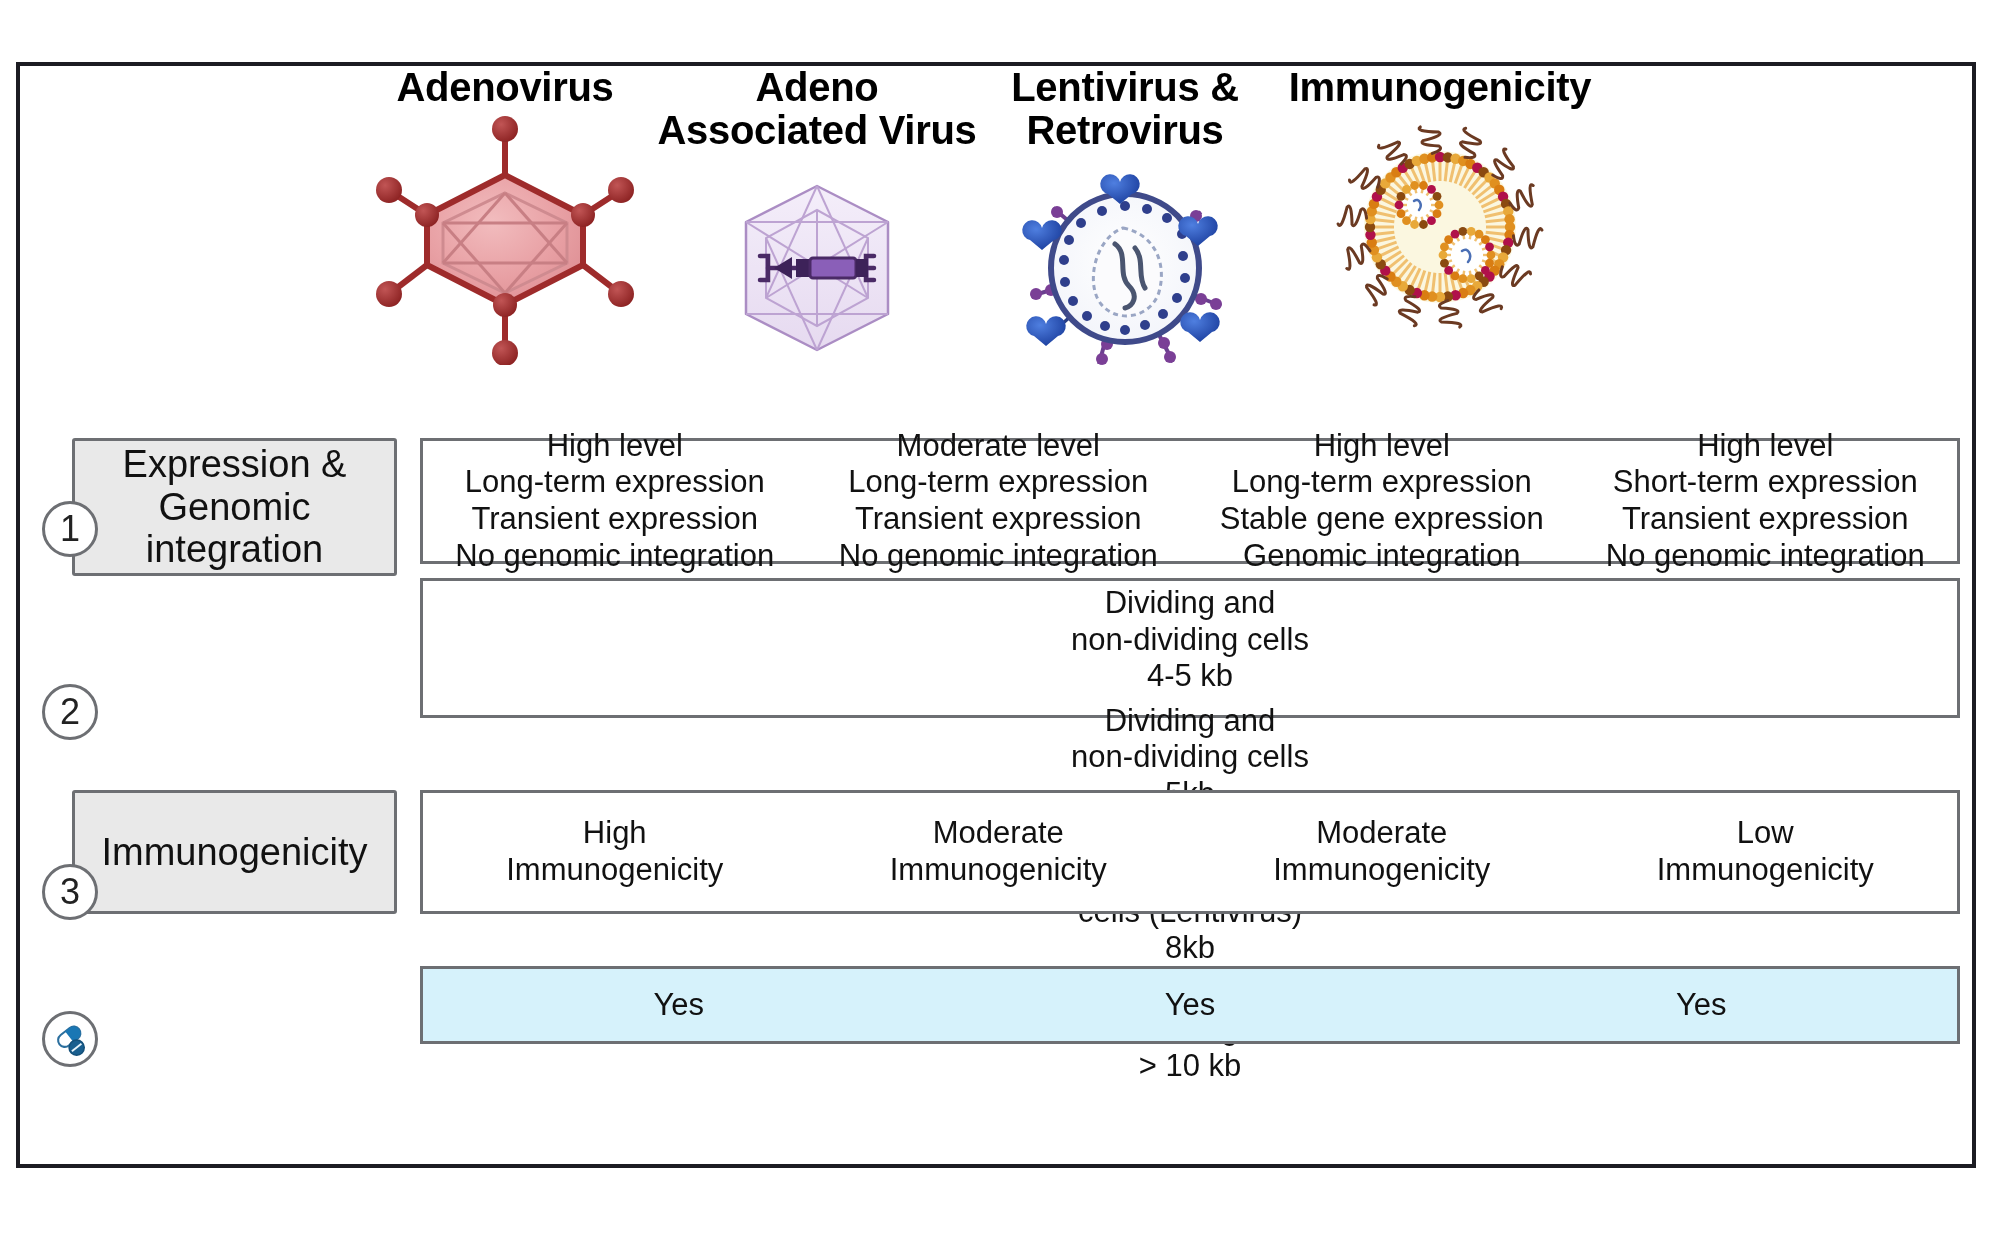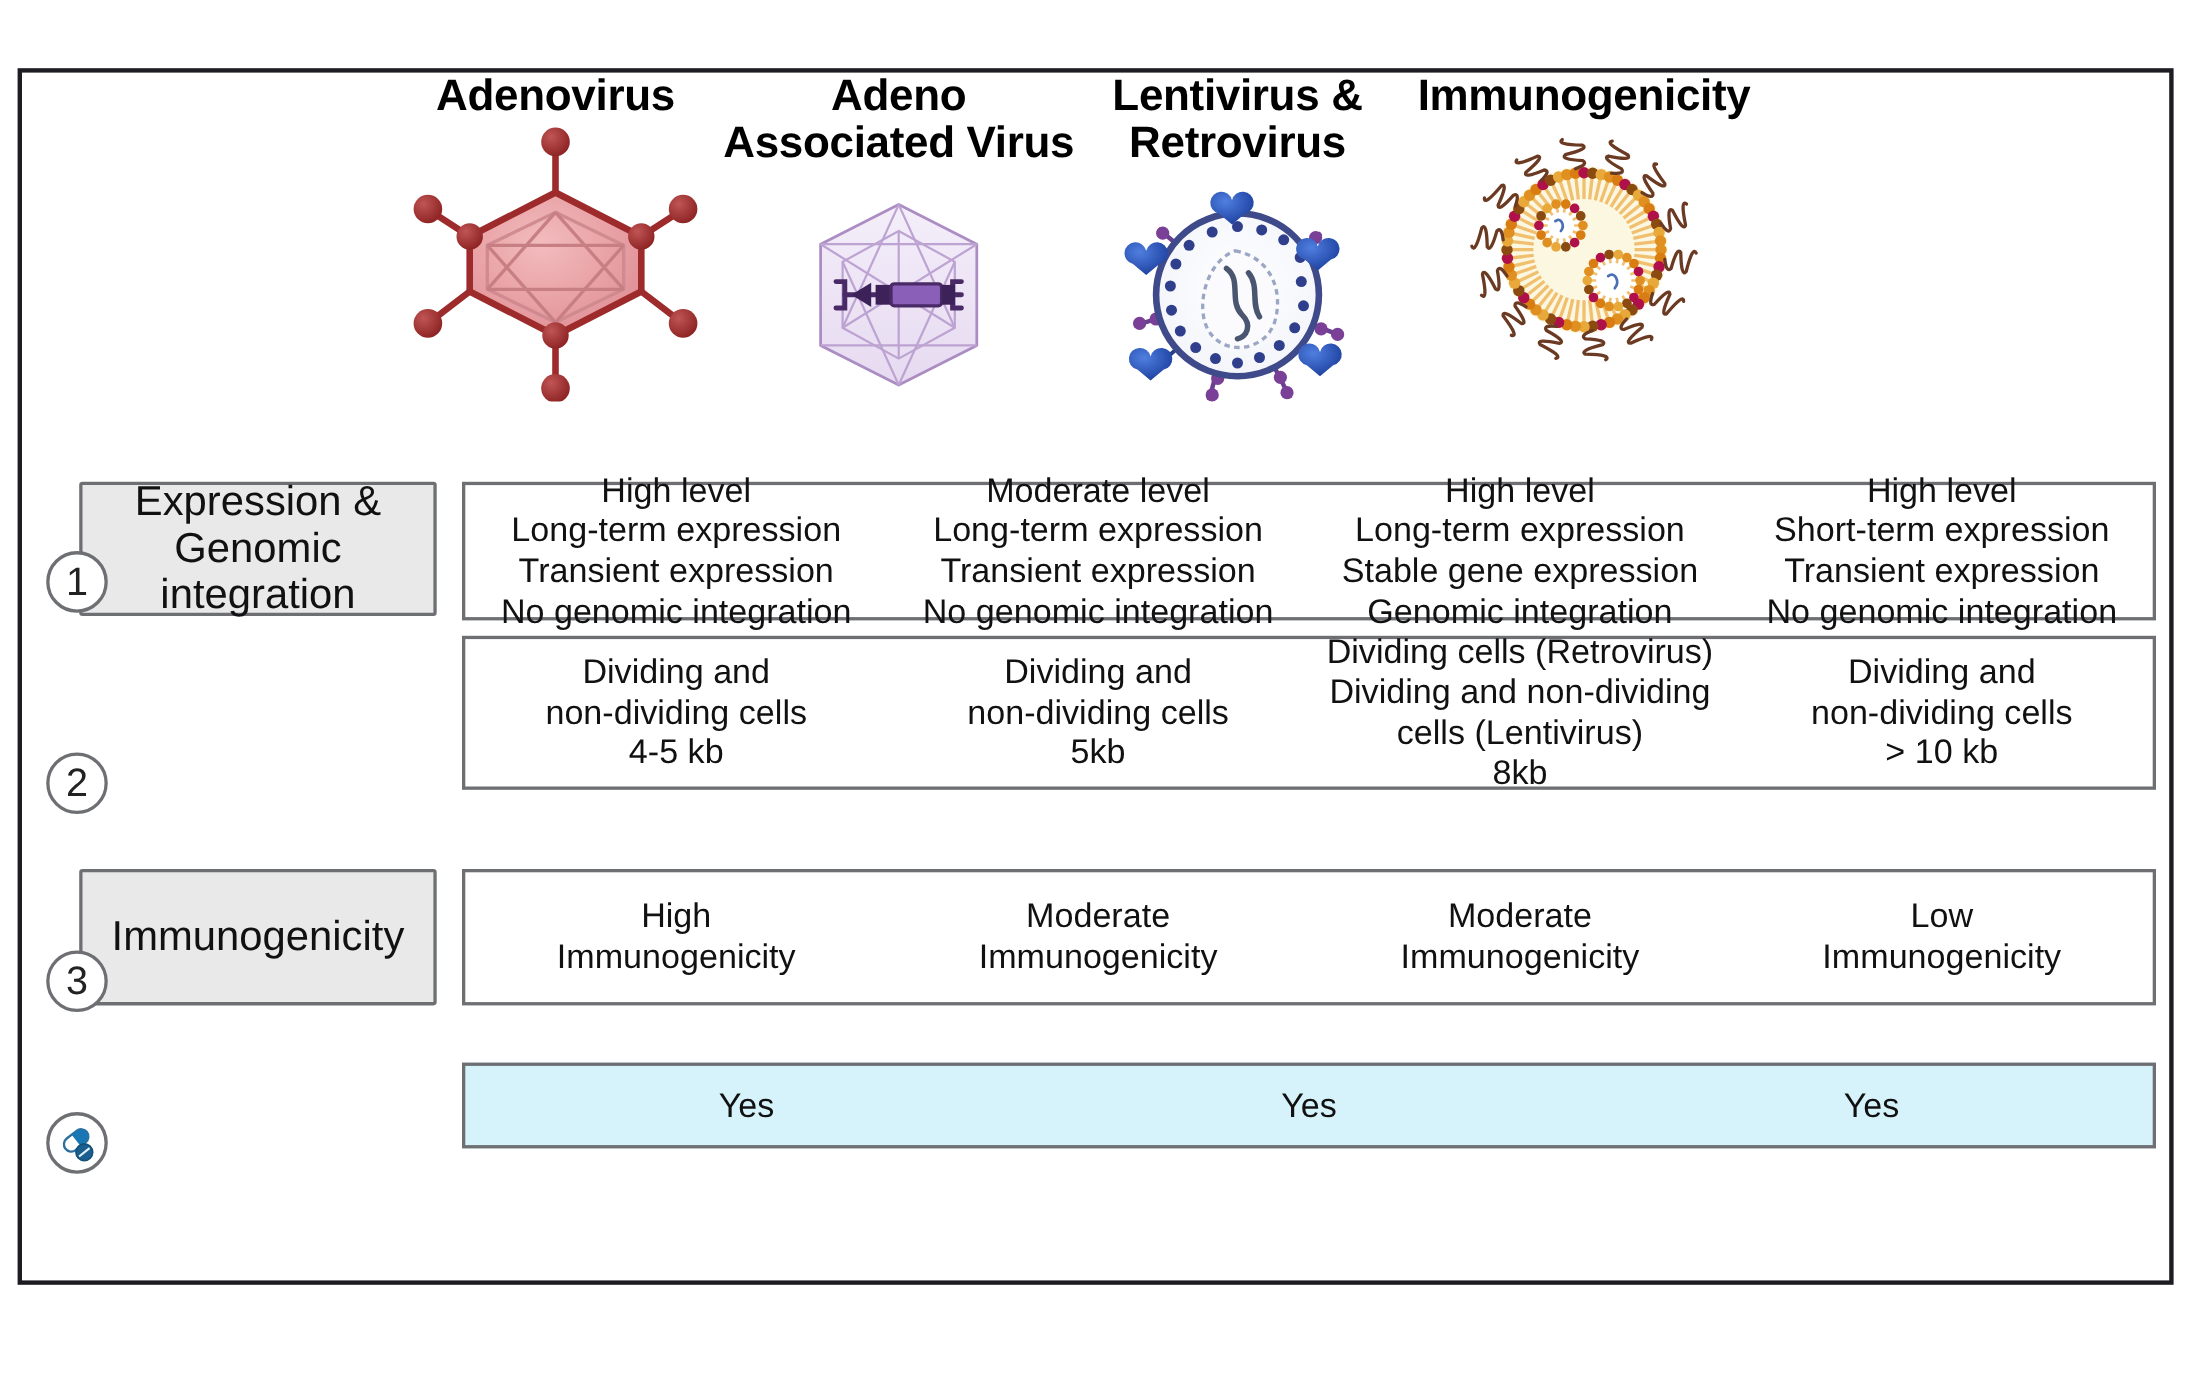--- a/index.html
+++ b/index.html
@@ -450,21 +450,21 @@
           <g stroke="#4a6fb5" stroke-width="2.5" fill="none" stroke-linecap="round">
             <path d="M99 86 c5,-4 9,4 5,9"></path>
             <path d="M147 136 c6,-5 11,5 6,11"></path>
           </g>
         </svg>
       </div>
     </div>
   </div>
 
   <div class="numcircle" style="top:435px;">1</div>
-  <div class="labelbox" style="top:372px;height:122px;">
+  <div class="labelbox" style="top:372px;height:138px;">
     <div class="ltext">Expression &amp;
 Genomic
 integration</div>
   </div>
   <div class="databox" style="top:372px;height:126px;">
     <div class="cell">High level
 Long-term expression
 Transient expression
 No genomic integration</div>
     <div class="cell">Moderate level
@@ -475,21 +475,21 @@
 Long-term expression
 Stable gene expression
 Genomic integration</div>
     <div class="cell">High level
 Short-term expression
 Transient expression
 No genomic integration</div>
   </div>
 
   <div class="numcircle" style="top:618px;">2</div>
-  <div class="databox" style="top:512px;height:140px;">
+  <div class="databox" style="top:512px;height:140px;flex-direction:column;">
     <div class="cell">Dividing and
 non-dividing cells
 4-5 kb</div>
     <div class="cell">Dividing and
 non-dividing cells
 5kb</div>
     <div class="cell">Dividing cells (Retrovirus)
 Dividing and non-dividing
 cells (Lentivirus)
 8kb</div>

